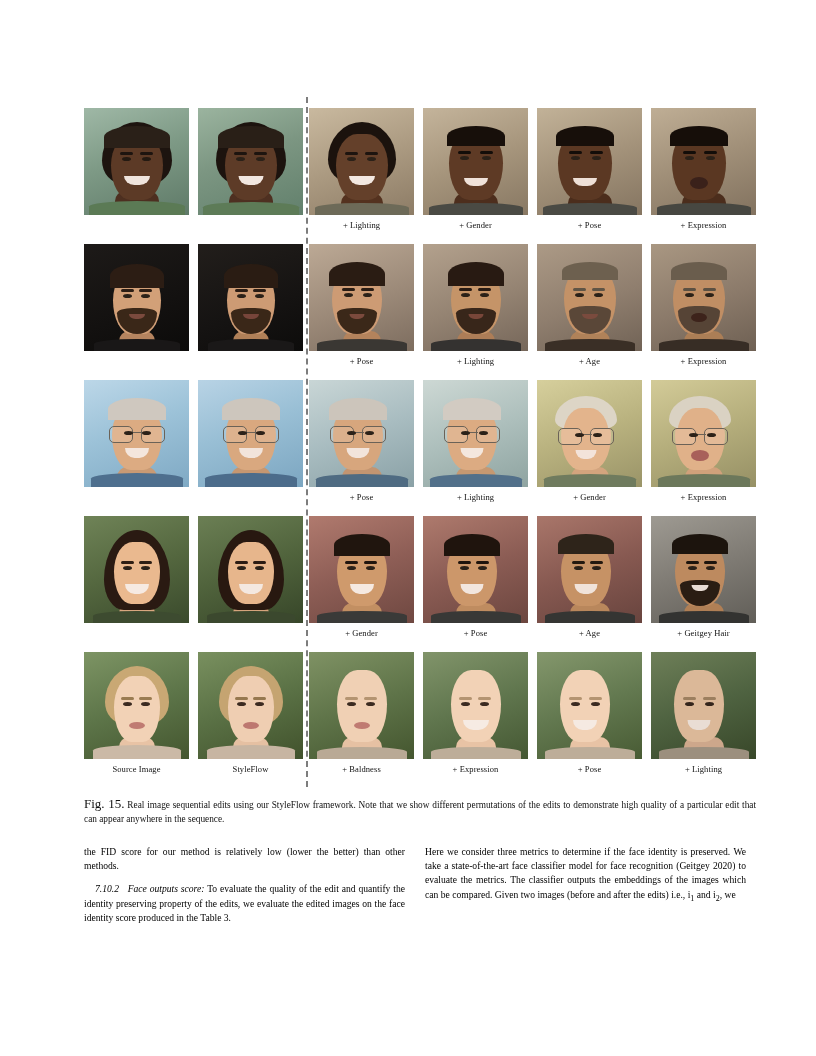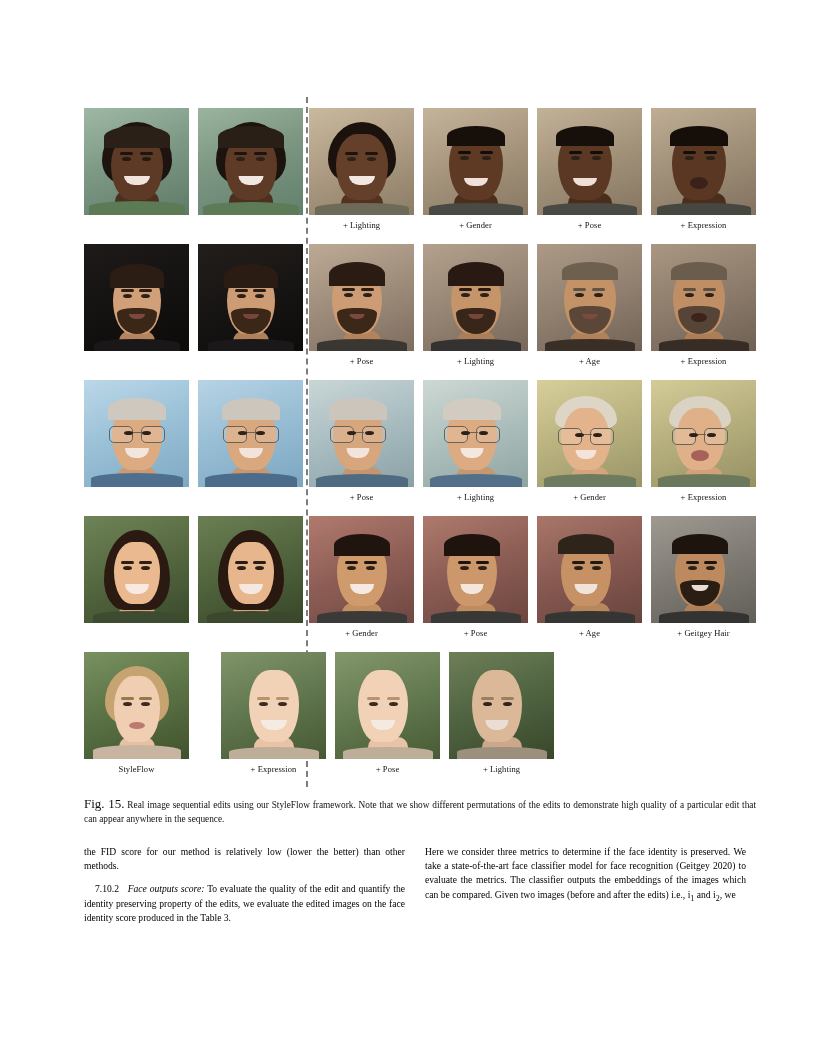--- a/index.html
+++ b/index.html
@@ -198,20 +198,21 @@
     line-height: 14.2px;
     text-align: justify;
     color: #000;
   }
   .col p { margin: 0 0 9px 0; }
   .col p.indent { text-indent: 11px; }
   .subhead {
     font-style: italic;
   }
   .sub-num {
+    font-style: italic;
     font-weight: normal;
   }
   .page-number {
     position: absolute;
     left: 0;
     top: 920px;
     width: 816px;
     text-align: center;
     font-family: "Liberation Serif", serif;
     font-size: 7px;
@@ -695,40 +696,73 @@
             <div class="caption">+ Geitgey Hair</div>
           </div>
         </div>
       </div>
 
       <div class="fig-row">
         <div class="left-group">
           <div class="cell">
             <div class="thumb">
               <div class="face">
+                <div class="bg" style="background:linear-gradient(160deg,#7d9464 0%,#5d7549 50%,#44562f 100%);"></div>
+                <div class="neck" style="bottom:0;width:36px;height:22px;background:#e8c3a5;"></div>
+                <div class="shirt" style="width:88px;height:14px;background:#cbb9a6;"></div>
+                <div class="hair" style="top:14px;width:64px;height:58px;background:#c9a874;"></div>
+                <div class="head" style="top:24px;width:46px;height:66px;background:#f2d2b6;"></div>
+                <div class="eye" style="left:39px;top:50px;background:#3b2a20;"></div>
+                <div class="eye" style="left:57px;top:50px;background:#3b2a20;"></div>
+                <div class="brow" style="left:37px;top:45px;background:#9a7c52;"></div>
+                <div class="brow" style="left:55px;top:45px;background:#9a7c52;"></div>
+                <div class="mouth" style="top:70px;width:16px;height:7px;border-radius:50%;background:#c07b72;"></div>
+              </div>
+            </div>
+            <div class="caption">Source Image</div>
+          </div>
+          <div class="cell">
+            <div class="thumb">
+              <div class="face">
                 <div class="bg" style="background:linear-gradient(160deg,#79905f 0%,#5a7145 50%,#41522c 100%);"></div>
                 <div class="neck" style="bottom:0;width:36px;height:22px;background:#e5c0a2;"></div>
                 <div class="shirt" style="width:88px;height:14px;background:#c7b5a2;"></div>
                 <div class="hair" style="top:14px;width:64px;height:58px;background:#c5a471;"></div>
                 <div class="head" style="top:24px;width:46px;height:66px;background:#efceb2;"></div>
                 <div class="eye" style="left:39px;top:50px;background:#3b2a20;"></div>
                 <div class="eye" style="left:57px;top:50px;background:#3b2a20;"></div>
                 <div class="brow" style="left:37px;top:45px;background:#96784f;"></div>
                 <div class="brow" style="left:55px;top:45px;background:#96784f;"></div>
                 <div class="mouth" style="top:70px;width:16px;height:7px;border-radius:50%;background:#bd7870;"></div>
               </div>
             </div>
             <div class="caption">StyleFlow</div>
           </div>
         </div>
         <div class="divider-gap"></div>
         <div class="right-group">
           <div class="cell">
             <div class="thumb">
               <div class="face">
+                <div class="bg" style="background:linear-gradient(160deg,#7f9264 0%,#5f7449 50%,#44562f 100%);"></div>
+                <div class="neck" style="bottom:0;width:40px;height:22px;background:#e6c1a3;"></div>
+                <div class="shirt" style="width:90px;height:12px;background:#b9a995;"></div>
+                <div class="head" style="top:18px;width:50px;height:72px;background:#f0d0b4;"></div>
+                <div class="eye" style="left:38px;top:50px;background:#3b2a20;"></div>
+                <div class="eye" style="left:57px;top:50px;background:#3b2a20;"></div>
+                <div class="brow" style="left:36px;top:45px;background:#b49471;"></div>
+                <div class="brow" style="left:55px;top:45px;background:#b49471;"></div>
+                <div class="mouth" style="top:70px;width:16px;height:7px;border-radius:50%;background:#c07b72;"></div>
+              </div>
+            </div>
+            <div class="caption">+ Baldness</div>
+          </div>
+          <div class="cell">
+            <div class="thumb">
+              <div class="face">
                 <div class="bg" style="background:linear-gradient(160deg,#81946a 0%,#60764e 50%,#455833 100%);"></div>
                 <div class="neck" style="bottom:0;width:40px;height:22px;background:#e8c3a5;"></div>
                 <div class="shirt" style="width:90px;height:12px;background:#bdad99;"></div>
                 <div class="head" style="top:18px;width:50px;height:72px;background:#f2d2b6;"></div>
                 <div class="eye" style="left:38px;top:50px;background:#3b2a20;"></div>
                 <div class="eye" style="left:57px;top:50px;background:#3b2a20;"></div>
                 <div class="brow" style="left:36px;top:45px;background:#b49471;"></div>
                 <div class="brow" style="left:55px;top:45px;background:#b49471;"></div>
                 <div class="mouth" style="top:68px;width:26px;height:10px;background:#f6ebe3;"></div>
               </div>

